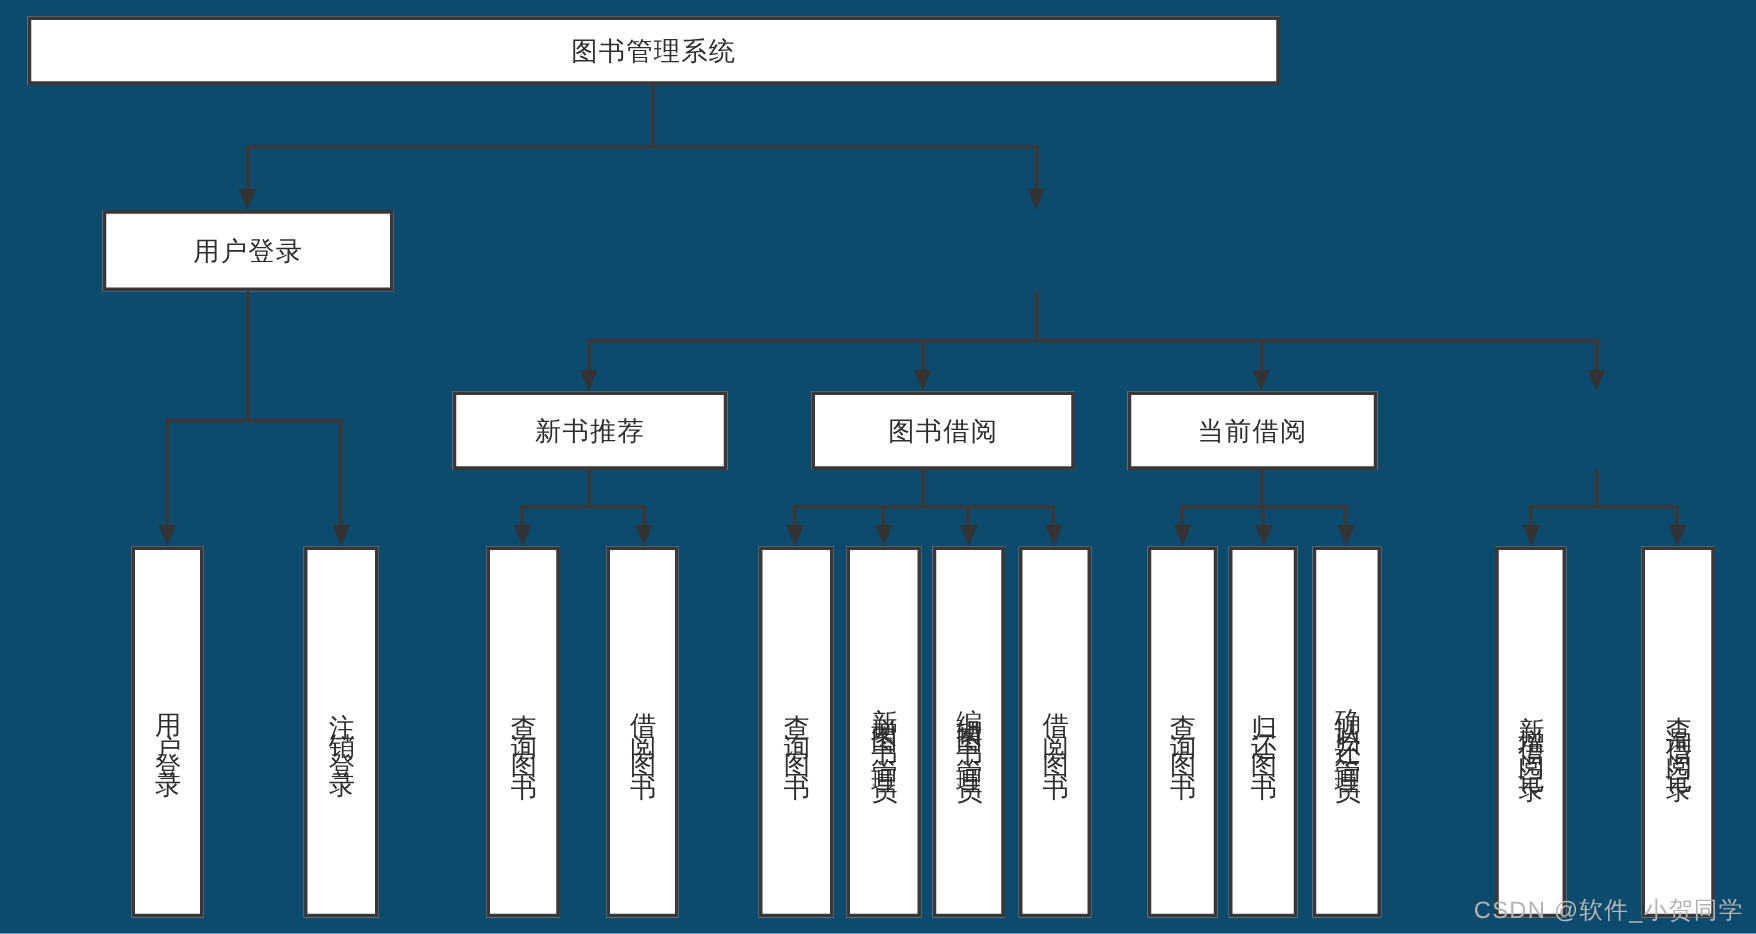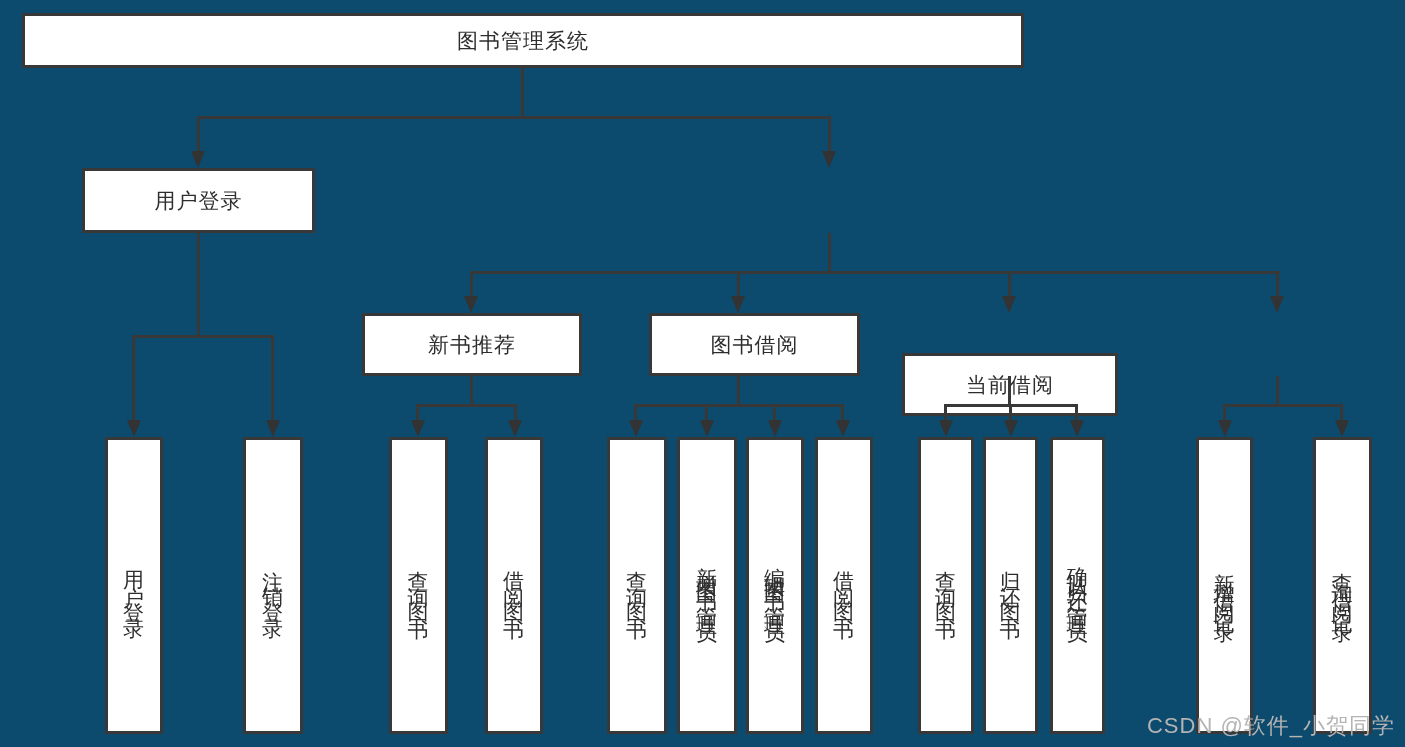--- a/index.html
+++ b/index.html
@@ -30,21 +30,21 @@
   .v9 span { letter-spacing:8px; }
   .hline, .vline { position:absolute; background:#383838; }
   .arrow {
     position:absolute; width:0; height:0;
     border-left:7px solid transparent;
     border-right:7px solid transparent;
     border-top:17px solid #333333;
   }
   .watermark {
     position:absolute; right:10px; bottom:6px;
-    font-size:22px; color:#b4b4b4; letter-spacing:1px;
+    font-size:19px; color:#b4b4b4; letter-spacing:1px;
   }
 </style>
 </head>
 <body>
 
 <div id="canvas">
 
   <div class="box" style="left:22px; top:13px; width:1002px; height:55px;">
     <span>图书管理系统</span>
   </div>
@@ -77,21 +77,21 @@
   <div class="arrow" style="left:1002px; top:296px;"></div>
   <div class="vline" style="left:1276px; top:271px; width:3px; height:27px;"></div>
   <div class="arrow" style="left:1270px; top:296px;"></div>
 
   <div class="box" style="left:362px; top:313px; width:220px; height:63px;">
     <span>新书推荐</span>
   </div>
   <div class="box" style="left:633px; top:313px; width:211px; height:63px;margin-left:16px;">
     <span>图书借阅</span>
   </div>
-  <div class="box" style="left:902px; top:313px; width:216px; height:63px;margin-top:40px;">
+  <div class="box" style="left:902px; top:313px; width:200px; height:63px;">
     <span>当前借阅</span>
   </div>
 
   <div class="vline" style="left:470px; top:376px; width:3px; height:30px;"></div>
   <div class="hline" style="left:416px; top:404px; width:101px; height:3px;"></div>
   <div class="vline" style="left:416px; top:404px; width:3px; height:18px;"></div>
   <div class="arrow" style="left:411px; top:420px;"></div>
   <div class="vline" style="left:514px; top:404px; width:3px; height:18px;"></div>
   <div class="arrow" style="left:508px; top:420px;"></div>
 

